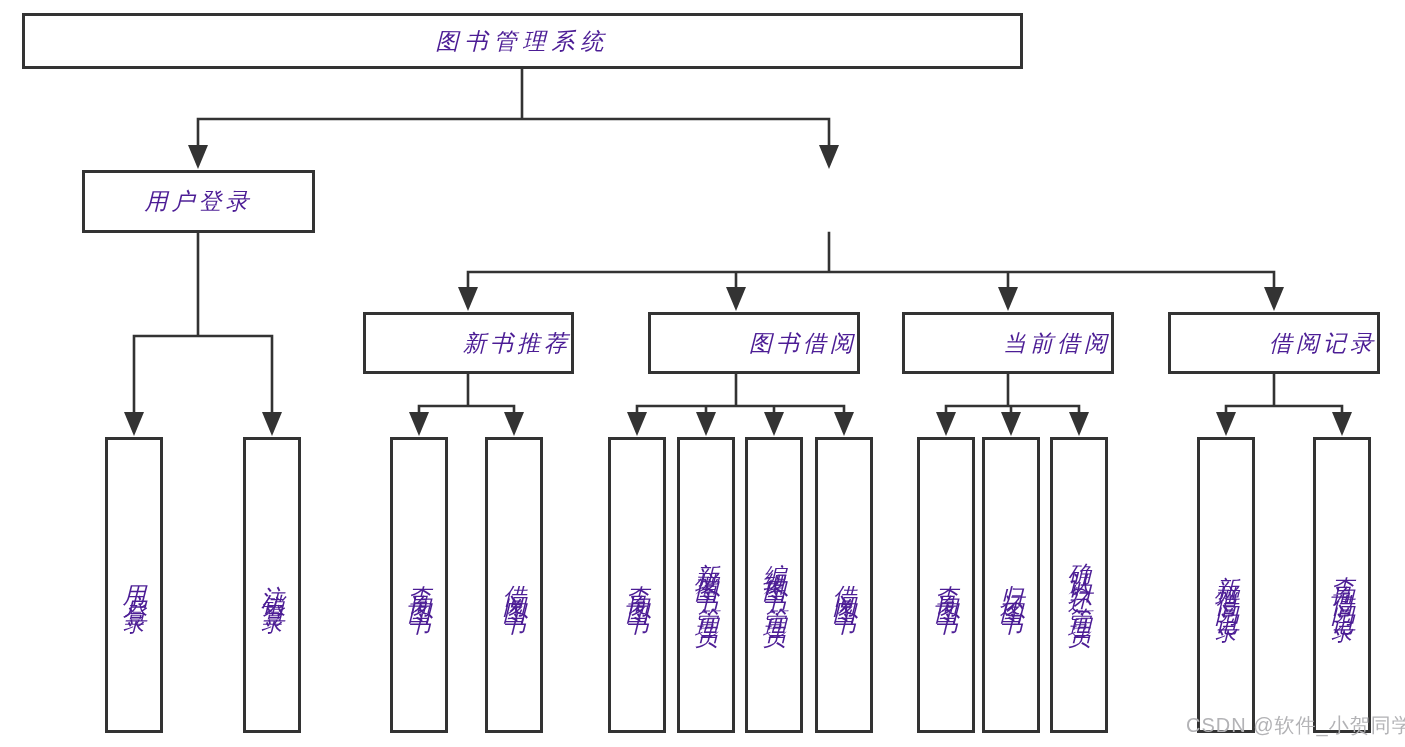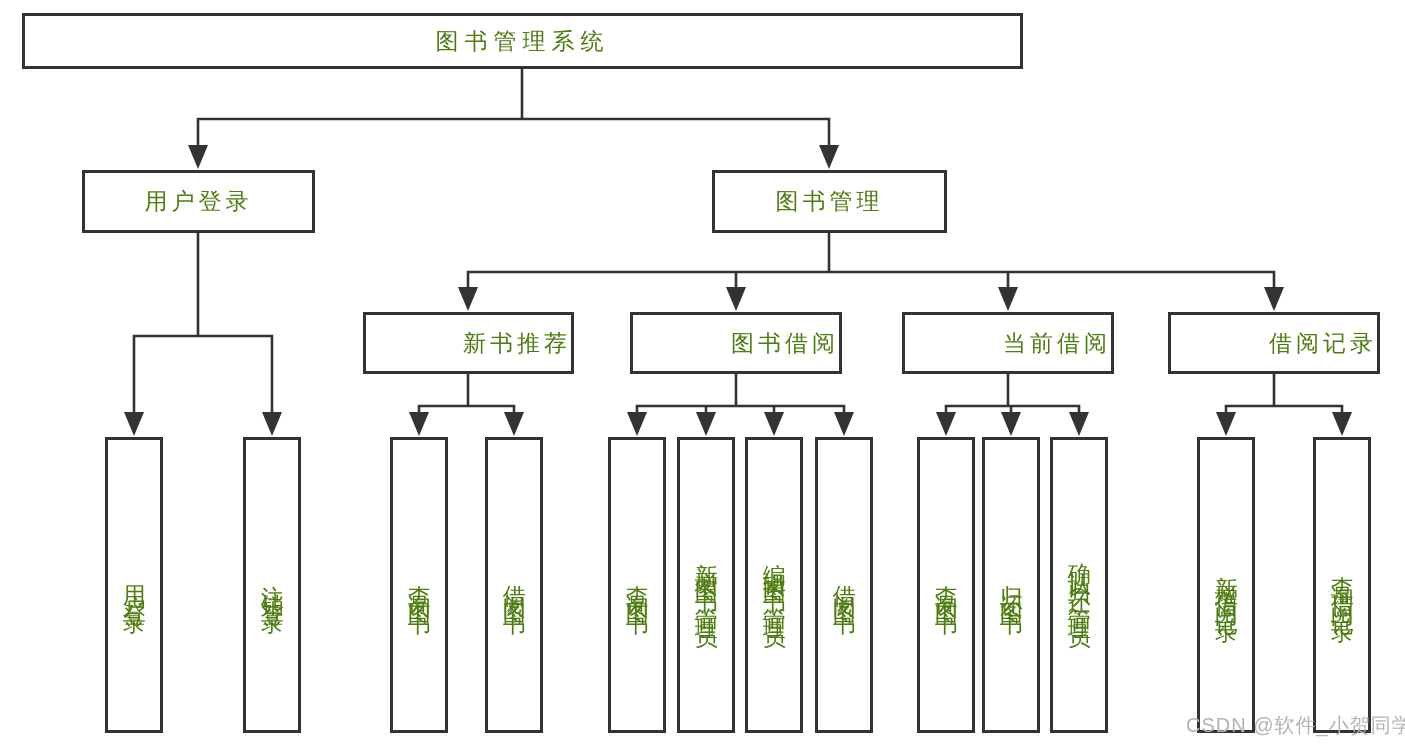--- a/index.html
+++ b/index.html
@@ -3,31 +3,31 @@
 <meta charset="utf-8">
 <style>
   html,body{margin:0;padding:0;background:#ffffff;}
   .canvas{
     position:relative;width:1405px;height:747px;background:#ffffff;
     font-family:"Liberation Sans","DejaVu Sans",sans-serif;overflow:hidden;
   }
   .connectors{position:absolute;left:0;top:0;width:1405px;height:747px;}
   .node{
     position:absolute;box-sizing:border-box;border:3px solid #333333;background:#ffffff;
-    display:flex;align-items:center;justify-content:center;color:#4d7c0f;
+    display:flex;align-items:center;justify-content:center;color:#4c1d95;font-style:italic;
   }
   .node .lbl{white-space:nowrap;}
   .hnode .lbl{font-size:23px;letter-spacing:4px;}
   .root{left:22px;top:13px;width:1001px;height:56px;}
   .root .lbl{font-size:23px;letter-spacing:6px;}
   .n-user{left:82px;top:170px;width:233px;height:63px;}
   .n-mgmt{left:712px;top:170px;width:235px;height:63px;}
   .l3{top:312px;height:62px;justify-content:flex-end;}
   .n-rec{left:363px;width:211px;}
-  .n-bor{left:630px;width:212px;}
+  .n-bor{left:648px;width:212px;}
   .n-cur{left:902px;width:212px;}
   .n-log{left:1168px;width:212px;}
   .leaf{top:437px;width:58px;height:296px;}
   .leaf .lbl{
     writing-mode:vertical-rl;text-orientation:mixed;
     font-size:23px;letter-spacing:9px;line-height:1.1;
   }
   .x1{left:105px;} .x2{left:243px;} .x3{left:390px;} .x4{left:485px;}
   .x5{left:608px;} .x6{left:677px;} .x7{left:745px;} .x8{left:815px;}
   .x9{left:917px;} .x10{left:982px;} .x11{left:1050px;} .x12{left:1197px;} .x13{left:1313px;}
@@ -73,23 +73,20 @@
       <polygon points="1332,412 1352,412 1342,436"></polygon>
     </g>
   </svg>
 
   <div class="node hnode root">
     <span class="lbl">图书管理系统</span>
   </div>
 
   <div class="node hnode n-user">
     <span class="lbl">用户登录</span>
-  </div>
-  <div class="node hnode n-mgmt">
-    <span class="lbl">图书管理</span>
   </div>
 
   <div class="node hnode l3 n-rec">
     <span class="lbl">新书推荐</span>
   </div>
   <div class="node hnode l3 n-bor">
     <span class="lbl">图书借阅</span>
   </div>
   <div class="node hnode l3 n-cur">
     <span class="lbl">当前借阅</span>

